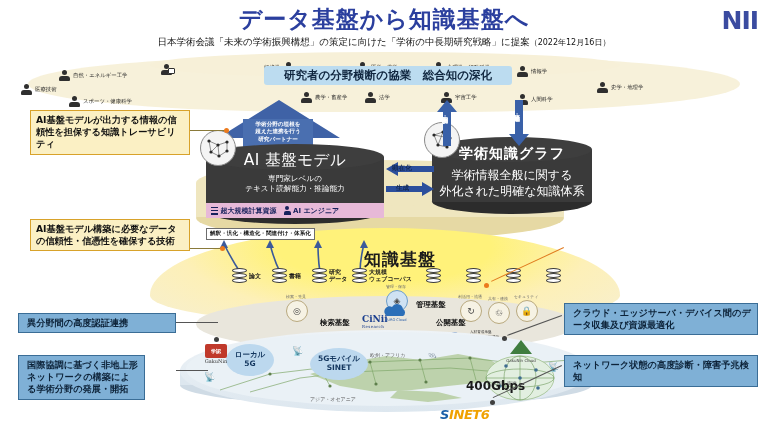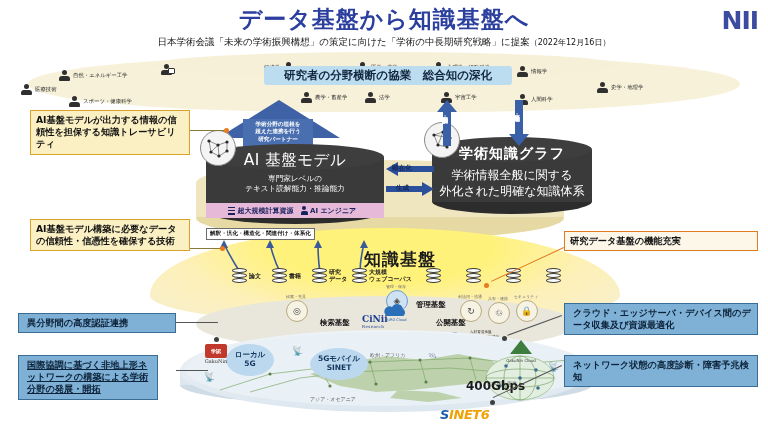--- a/index.html
+++ b/index.html
@@ -102,21 +102,21 @@
     width:34px;height:34px;border-radius:50%;
     background:#f2f2f2;border:1.2px solid #8a8a8a;
     position:absolute;overflow:hidden;
   }
   .brain svg{display:block;}
 
   
   #res-bar{
     left:206px;top:203px;width:178px;height:15px;
     background:#e7b9d8;display:flex;align-items:center;
-    gap:7px;padding-left:22px;box-sizing:border-box;
+    gap:7px;padding-left:5px;box-sizing:border-box;
   }
   #res-bar .itm{display:flex;align-items:center;gap:2.5px;font-size:7px;font-weight:bold;color:#17215c;white-space:nowrap;}
   .bars{width:7px;height:8px;display:flex;flex-direction:column;justify-content:space-between;}
   .bars i{display:block;height:1.6px;background:#17215c;}
   .eng{width:7px;height:9px;position:relative;}
   .eng .h{position:absolute;width:4px;height:4px;border-radius:50%;background:#17215c;left:1.5px;top:0;}
   .eng .b{position:absolute;width:7px;height:4px;background:#17215c;left:0;top:4.6px;border-radius:2px 2px 0 0;}
 
   
   #partner{
@@ -625,24 +625,23 @@
   <div class="abs dot-or" style="left:224px;top:128px;"></div>
 
   <div class="abs callout c-yellow" style="left:30px;top:219px;width:160px;">AI基盤モデル構築に必要なデータの信頼性・信憑性を確保する技術</div>
   <div class="abs leader" style="left:190px;top:248px;width:34px;background:#8a7a3a;"></div>
   <div class="abs dot-or" style="left:220px;top:246px;"></div>
 
   <div class="abs callout c-blue" style="left:18px;top:313px;width:158px;">異分野間の高度認証連携</div>
   <div class="abs leader" style="left:176px;top:322px;width:42px;"></div>
   <div class="abs dot" style="left:214px;top:337px;"></div>
 
-  <div class="abs callout c-blue" style="left:18px;top:355px;width:140px;text-decoration:underline;">国際協調に基づく非地上形ネットワークの構築による学術分野の発展・開拓</div>
+  <div class="abs callout c-blue" style="left:18px;top:355px;width:127px;">国際協調に基づく非地上形ネットワークの構築による学術分野の発展・開拓</div>
   <div class="abs leader" style="left:176px;top:370px;width:32px;"></div>
 
-  <div class="abs callout c-white-or" style="left:564px;top:231px;width:194px;">研究データ基盤の機能充実</div>
   <div class="abs leader" style="left:564px;top:248px;width:80px;transform:rotate(155deg);background:#e07b1f;"></div>
   <div class="abs dot-or" style="left:484px;top:283px;"></div>
 
   <div class="abs callout c-blue" style="left:564px;top:303px;width:194px;">クラウド・エッジサーバ・デバイス間のデータ収集及び資源最適化</div>
   <div class="abs leader" style="left:562px;top:316px;width:58px;transform:rotate(160deg);"></div>
   <div class="abs dot" style="left:502px;top:336px;"></div>
 
   <div class="abs callout c-blue" style="left:564px;top:355px;width:194px;">ネットワーク状態の高度診断・障害予兆検知</div>
   <div class="abs leader" style="left:562px;top:366px;width:76px;transform:rotate(155deg);"></div>
   <div class="abs dot" style="left:490px;top:400px;"></div>

